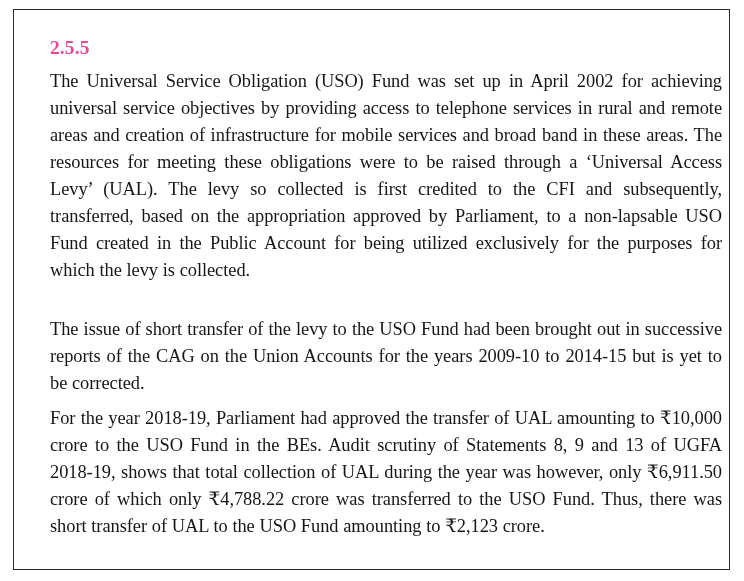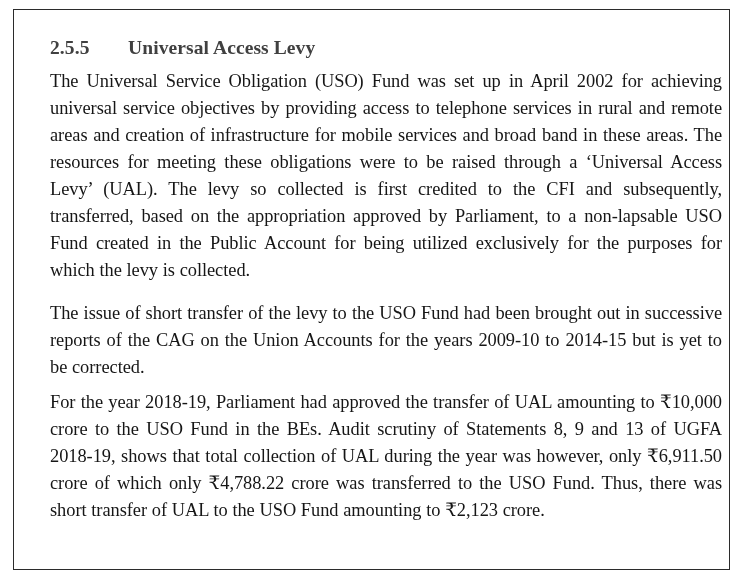--- a/index.html
+++ b/index.html
@@ -40,21 +40,21 @@
     left: 36px;
     top: 27px;
     width: 672px;
   }
 
   .section-heading {
     display: flex;
     align-items: baseline;
     font-weight: bold;
     font-size: 19.5px;
-    color: #404040;
+    color: #ec4899;
     letter-spacing: 0.1px;
     margin: 0 0 9px 0;
     line-height: 1.15;
   }
   .section-number {
     width: 78px;
     flex: 0 0 78px;
   }
   .section-title {
     flex: 1 1 auto;
@@ -67,36 +67,35 @@
     text-justify: inter-word;
     line-height: 1.465;
     margin: 0 0 14px 0;
     letter-spacing: -0.05px;
     word-spacing: 0.2px;
   }
   .para:last-child {
     margin-bottom: 0;
   }
   .para.p1 {
-    margin-bottom: 16px;
+    margin-bottom: 32px;
   }
   .para.p2 {
     margin-bottom: 8px;
   }
 </style>
 </head>
 <body>
 
 <div class="page">
   <div class="page-frame">
     <div class="content">
 
       <h2 class="section-heading">
         <span class="section-number">2.5.5</span>
-        <span class="section-title">Universal Access Levy</span>
       </h2>
 
       <p class="para p1">The Universal Service Obligation (USO) Fund was set up in April 2002 for achieving universal service objectives by providing access to telephone services in rural and remote areas and creation of infrastructure for mobile services and broad band in these areas. The resources for meeting these obligations were to be raised through a ‘Universal Access Levy’ (UAL). The levy so collected is first credited to the CFI and subsequently, transferred, based on the appropriation approved by Parliament, to a non-lapsable USO Fund created in the Public Account for being utilized exclusively for the purposes for which the levy is collected.</p>
 
       <p class="para p2">The issue of short transfer of the levy to the USO Fund had been brought out in successive reports of the CAG on the Union Accounts for the years 2009-10 to 2014-15 but is yet to be corrected.</p>
 
       <p class="para p3">For the year 2018-19, Parliament had approved the transfer of UAL amounting to ₹10,000 crore to the USO Fund in the BEs. Audit scrutiny of Statements 8, 9 and 13 of UGFA 2018-19, shows that total collection of UAL during the year was however, only ₹6,911.50 crore of which only ₹4,788.22 crore was transferred to the USO Fund. Thus, there was short transfer of UAL to the USO Fund amounting to ₹2,123 crore.</p>
 
     </div>
   </div>

